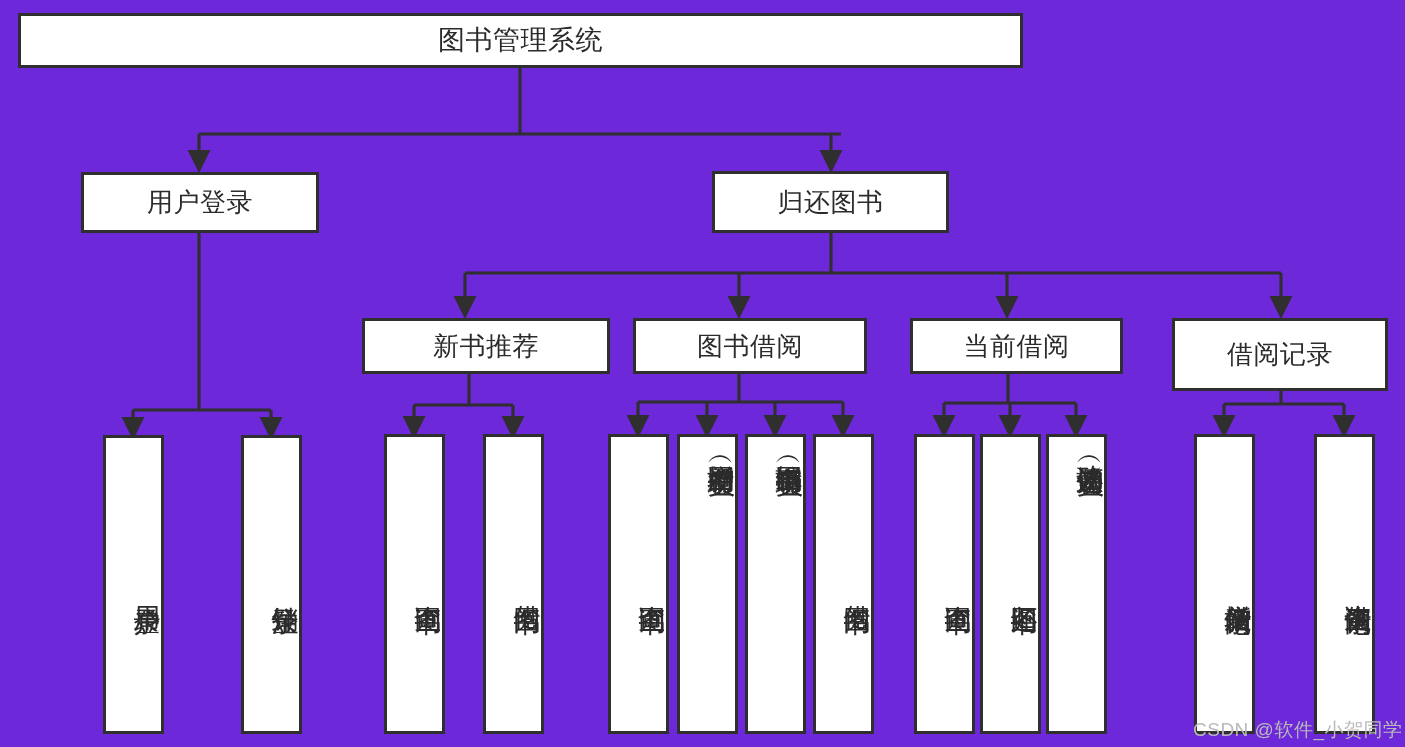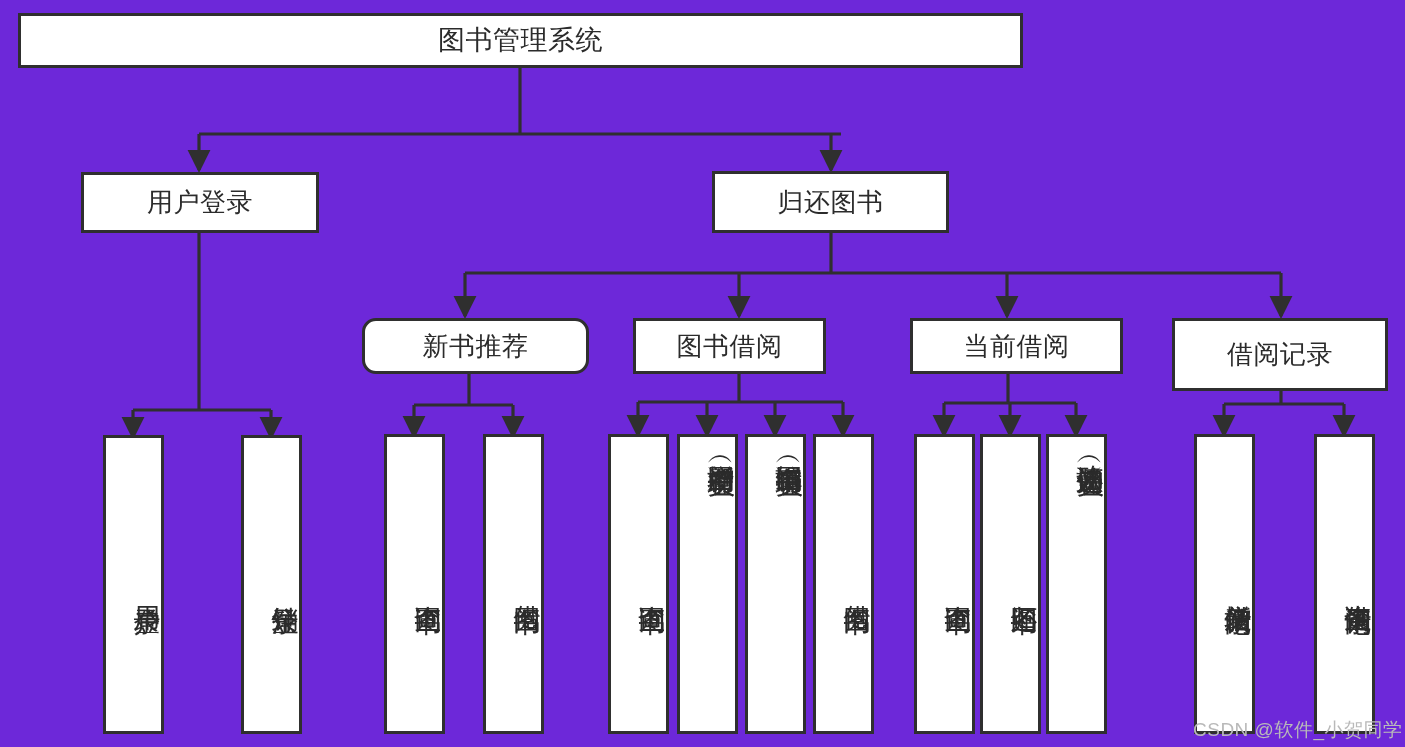--- a/index.html
+++ b/index.html
@@ -132,24 +132,24 @@
     <span>图书管理系统</span>
   </div>
 
   <div class="node h" style="left:81px; top:172px; width:238px; height:61px;">
     <span>用户登录</span>
   </div>
   <div class="node h" style="left:712px; top:171px; width:237px; height:62px;">
     <span>归还图书</span>
   </div>
 
-  <div class="node h" style="left:362px; top:318px; width:227px; height:56px;border-radius:14px;">
+  <div class="node h" style="left:362px; top:318px; width:248px; height:56px;">
     <span>新书推荐</span>
   </div>
-  <div class="node h" style="left:633px; top:318px; width:193px; height:56px;">
+  <div class="node h" style="left:633px; top:318px; width:234px; height:56px;">
     <span>图书借阅</span>
   </div>
   <div class="node h" style="left:902px; top:318px; width:213px; height:56px;margin-left:8px;">
     <span>当前借阅</span>
   </div>
   <div class="node h" style="left:1172px; top:318px; width:216px; height:73px;">
     <span>借阅记录</span>
   </div>
 
   <div class="node v" style="left:103px; top:435px; width:61px; height:299px;">

